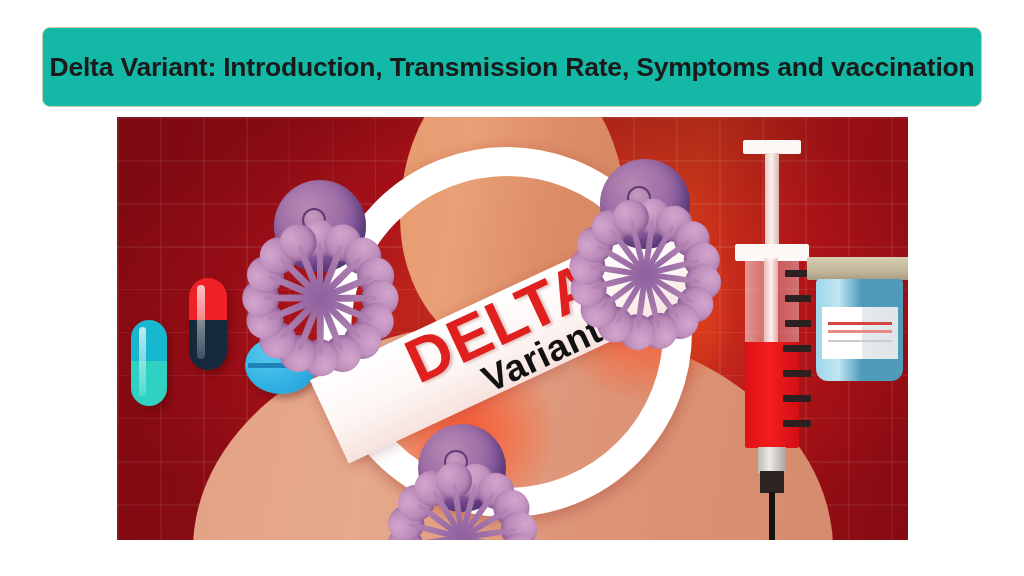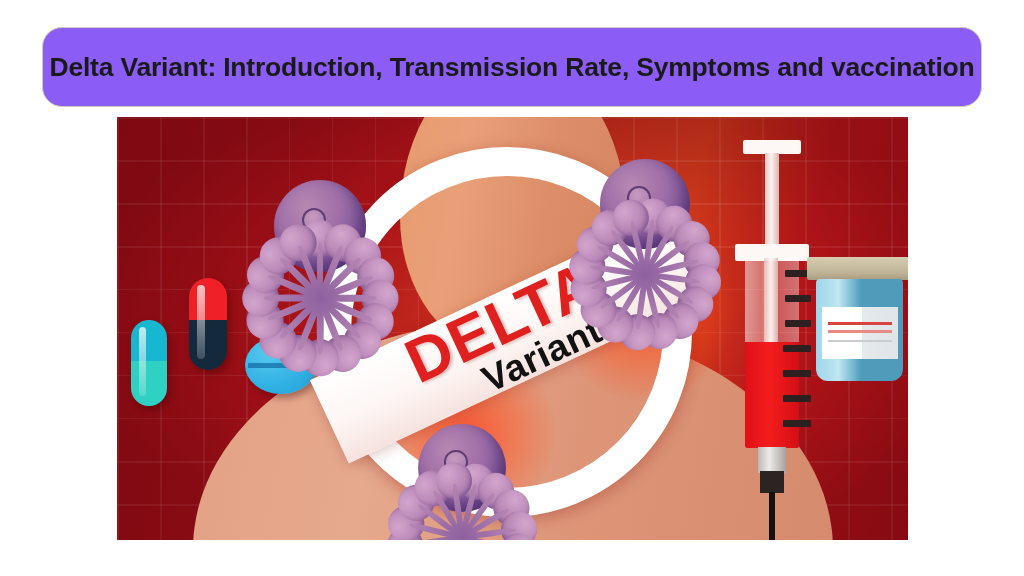--- a/index.html
+++ b/index.html
@@ -10,23 +10,23 @@
     overflow:hidden;
     position:relative;
   }
 
   
   #title-banner{
     position:absolute;
     left:42px; top:27px;
     width:940px; height:80px;
     box-sizing:border-box;
-    background:#8b5cf6;
+    background:#14b8a6;
     border:1.5px solid #cfcbb4;
-    border-radius:20px;
+    border-radius:8px;
     display:flex; align-items:center; justify-content:center;
   }
   #title-text{
     font-size:26.5px;
     font-weight:bold;
     color:#1a1a1a;
     letter-spacing:-0.2px;
     white-space:nowrap;
   }
 

